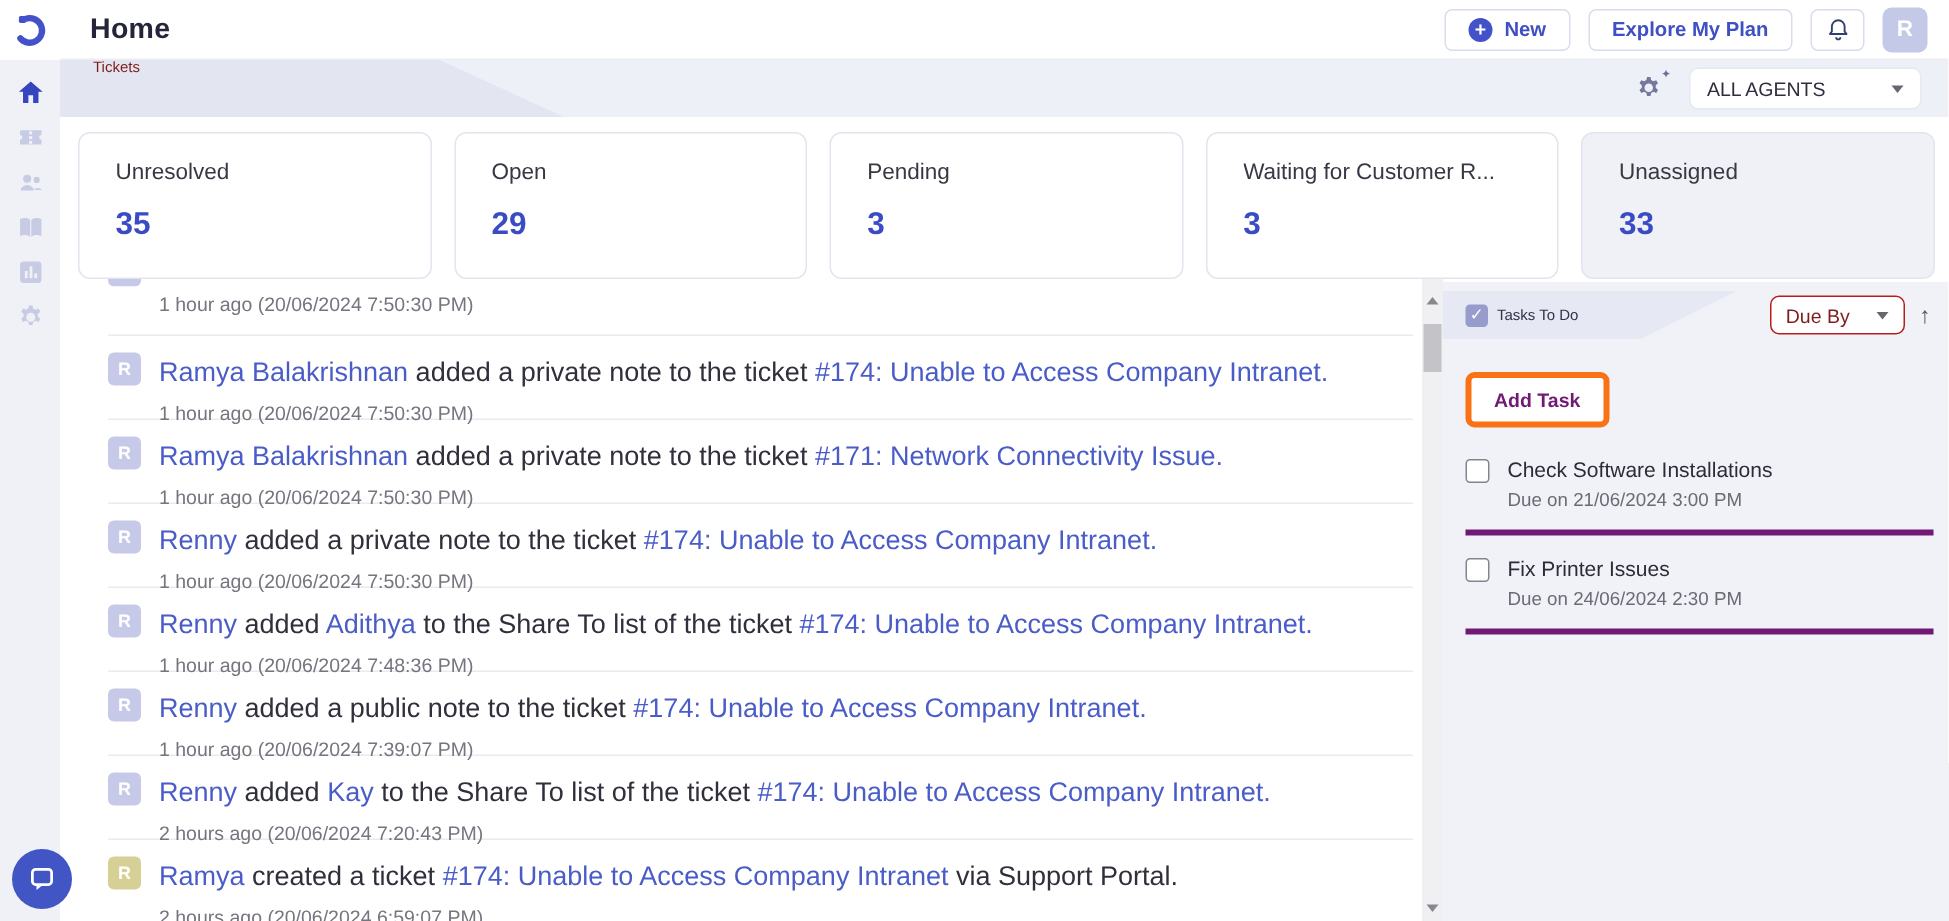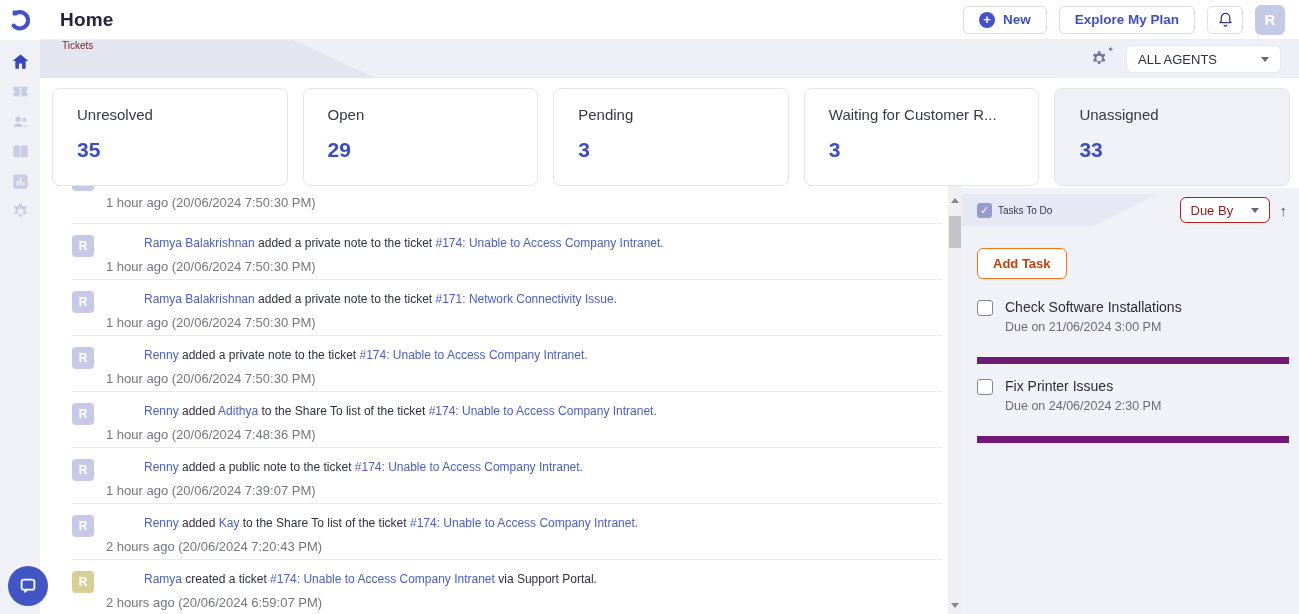--- a/index.html
+++ b/index.html
@@ -53,21 +53,21 @@
 
   
   .feed { position:absolute; left:72px; top:186px; width:870px; bottom:0; overflow:hidden; }
   .feed-partial { border-bottom:1px solid #eaeaef; padding-bottom:13px; }
   .sliver-wrap { height:5px; overflow:hidden; width:22px; }
   .sliver-wrap .feed-avatar { transform:translateY(-17px); }
   .feed-item { display:flex; gap:12px; border-bottom:1px solid #eaeaef; height:56px; padding-top:11px; }
   .feed-avatar { width:22px; height:22px; border-radius:4px; background:#c6c9e8; color:#fff;
                  font-size:12px; font-weight:bold; display:flex; align-items:center; justify-content:center; flex:none; }
   .feed-avatar.khaki { background:#d6cf96; }
-  .feed-line { font-size:12px; color:#30303c; line-height:1.45;margin-left:38px; }
+  .feed-line { font-size:18px; color:#30303c; line-height:1.45; }
   .feed-link { color:#4a5cc8; cursor:pointer; }
   .feed-ts { font-size:13px; color:#75757f; margin-top:7px; }
   .feed-partial .feed-ts { margin-left:34px; margin-top:4px; }
 
   
   .v-scrollbar { position:absolute; left:948px; top:186px; width:14px; bottom:0; background:#f0f0f2; }
   .sb-arrow { position:absolute; left:3px; width:0; height:0; border-left:4px solid transparent; border-right:4px solid transparent; }
   .sb-up { top:12px; border-bottom:5px solid #87878f; }
   .sb-down { bottom:6px; border-top:5px solid #87878f; }
   .sb-thumb { position:absolute; left:1px; top:30px; width:12px; height:32px; background:#c3c3c8; }
@@ -78,24 +78,24 @@
   .tasks-header::before { content:""; position:absolute; left:0; top:0; width:196px; height:32px;
                           background:#e6e8f4; clip-path:polygon(0 0, 196px 0, 132px 100%, 0 100%); }
   .hdr-checkbox { position:relative; width:15px; height:15px; border-radius:3px; background:#979ccd;
                   color:#fff; font-size:11px; line-height:15px; text-align:center; margin-right:6px; cursor:pointer; }
   .tasks-title { position:relative; font-size:10px; color:#32324a; }
   .hdr-right { position:absolute; right:12px; top:3px; display:flex; align-items:center; gap:10px; }
   .dueby-select { width:90px; height:26px; background:#fff; border:1px solid #b91c1c; border-radius:6px;
                   display:flex; align-items:center; justify-content:space-between; padding:0 10px;
                   font-size:13px; color:#7f1d1d; cursor:pointer; }
   .sort-arrow { font-size:15px; color:#55555e; cursor:pointer; }
-  .add-task-btn { margin:22px 0 0 15px; background:#fff; border:1px solid #f97316; border-radius:6px;
-                  color:#c2410c; font-weight:bold; font-size:13px; padding:7px 15px; cursor:pointer; }
+  .add-task-btn { margin:22px 0 0 15px; background:#fff; border:4px solid #f97316; border-radius:6px;
+                  color:#701a75; font-weight:bold; font-size:13px; padding:7px 15px; cursor:pointer; }
   .task-list { margin:6px 10px 0 15px; }
-  .task-item { display:flex; gap:12px; padding:14px 0 23px 0; border-bottom:7px solid #701a75; }
+  .task-item { display:flex; gap:12px; padding:14px 0 13px 0; border-bottom:4px solid #701a75; }
   .task-checkbox { width:16px; height:16px; background:#fff; border:1.5px solid #84848f; border-radius:3px; flex:none; cursor:pointer; margin-top:1px; }
   .task-title { font-size:14px; color:#2c2c38; }
   .task-due { font-size:12.5px; color:#6b6b76; margin-top:5px; }
 
   
   .chat-fab { position:absolute; left:8px; bottom:8px; width:40px; height:40px; border-radius:50%;
               background:#4155c5; display:flex; align-items:center; justify-content:center; z-index:6; cursor:pointer; }
 </style>
 </head>
 <body>

